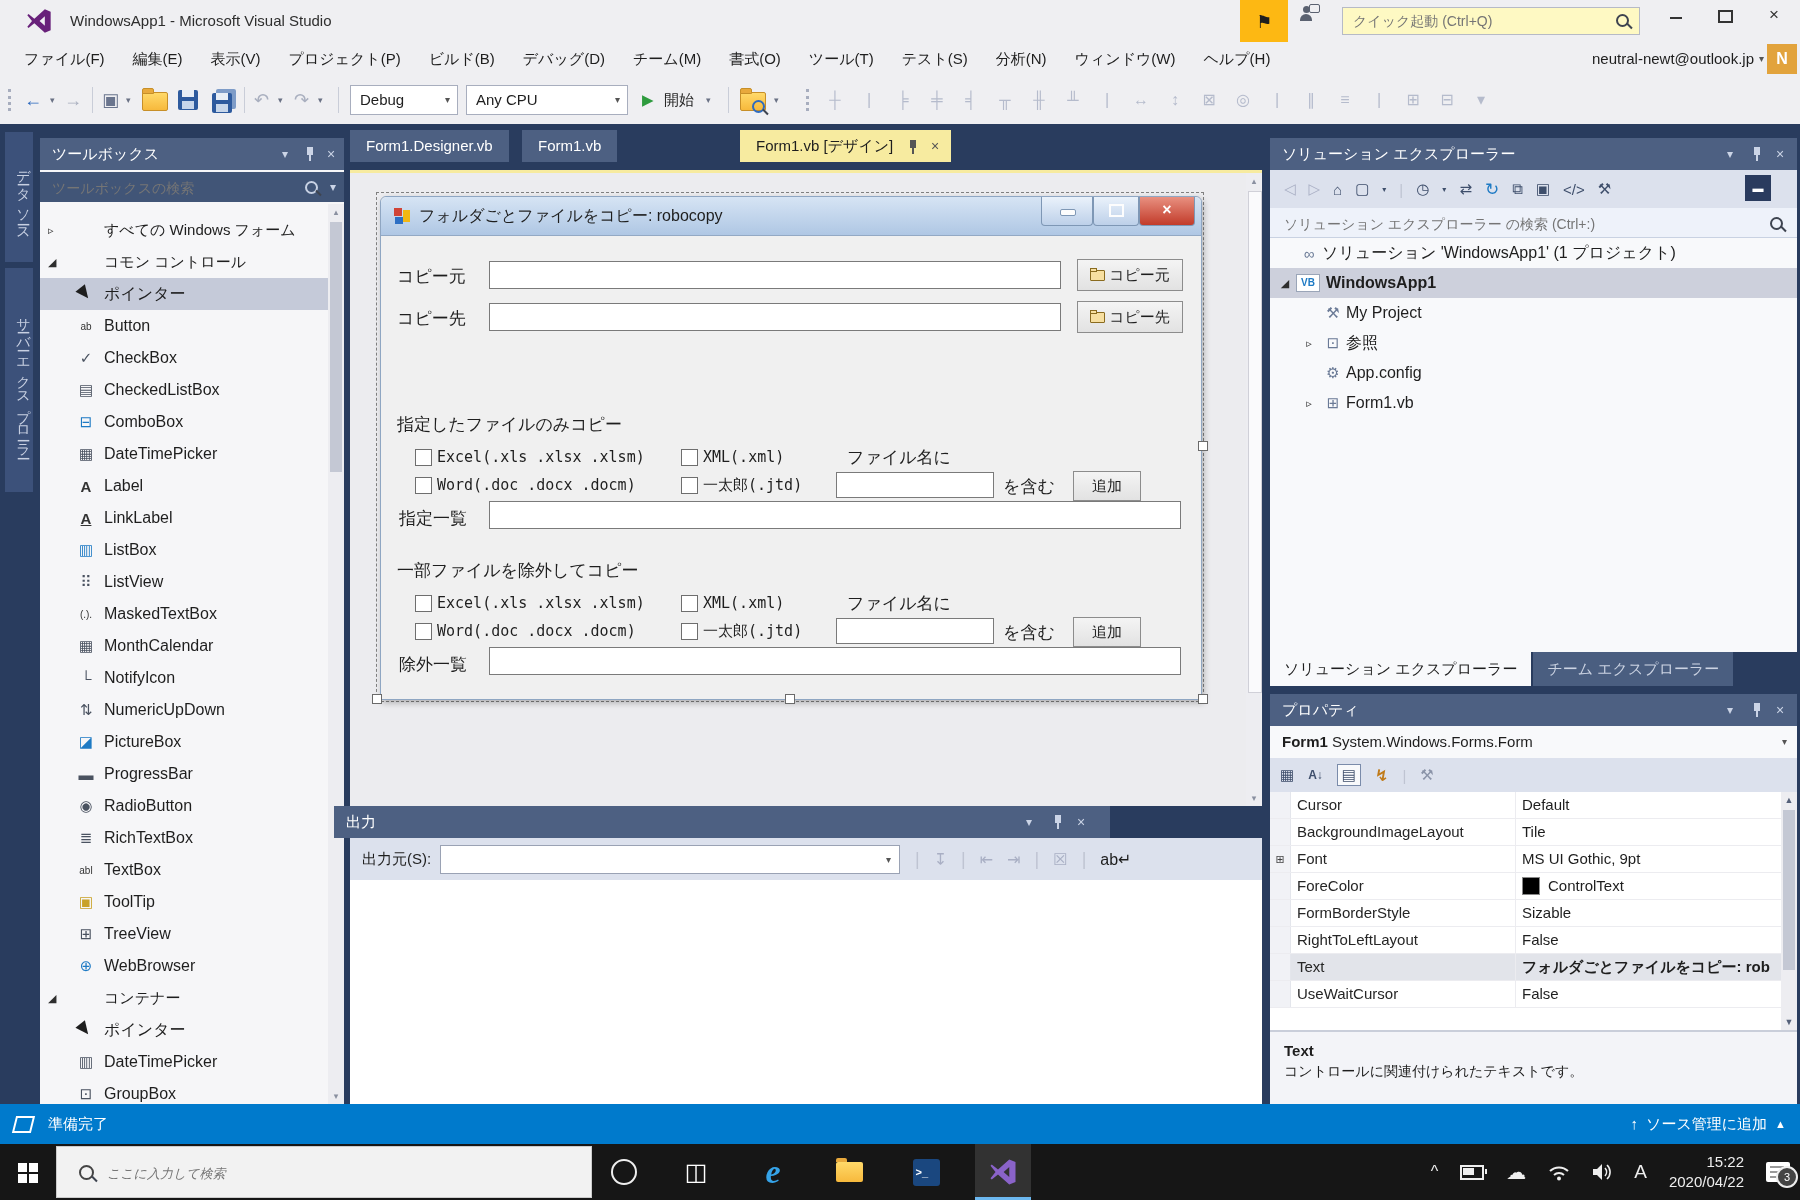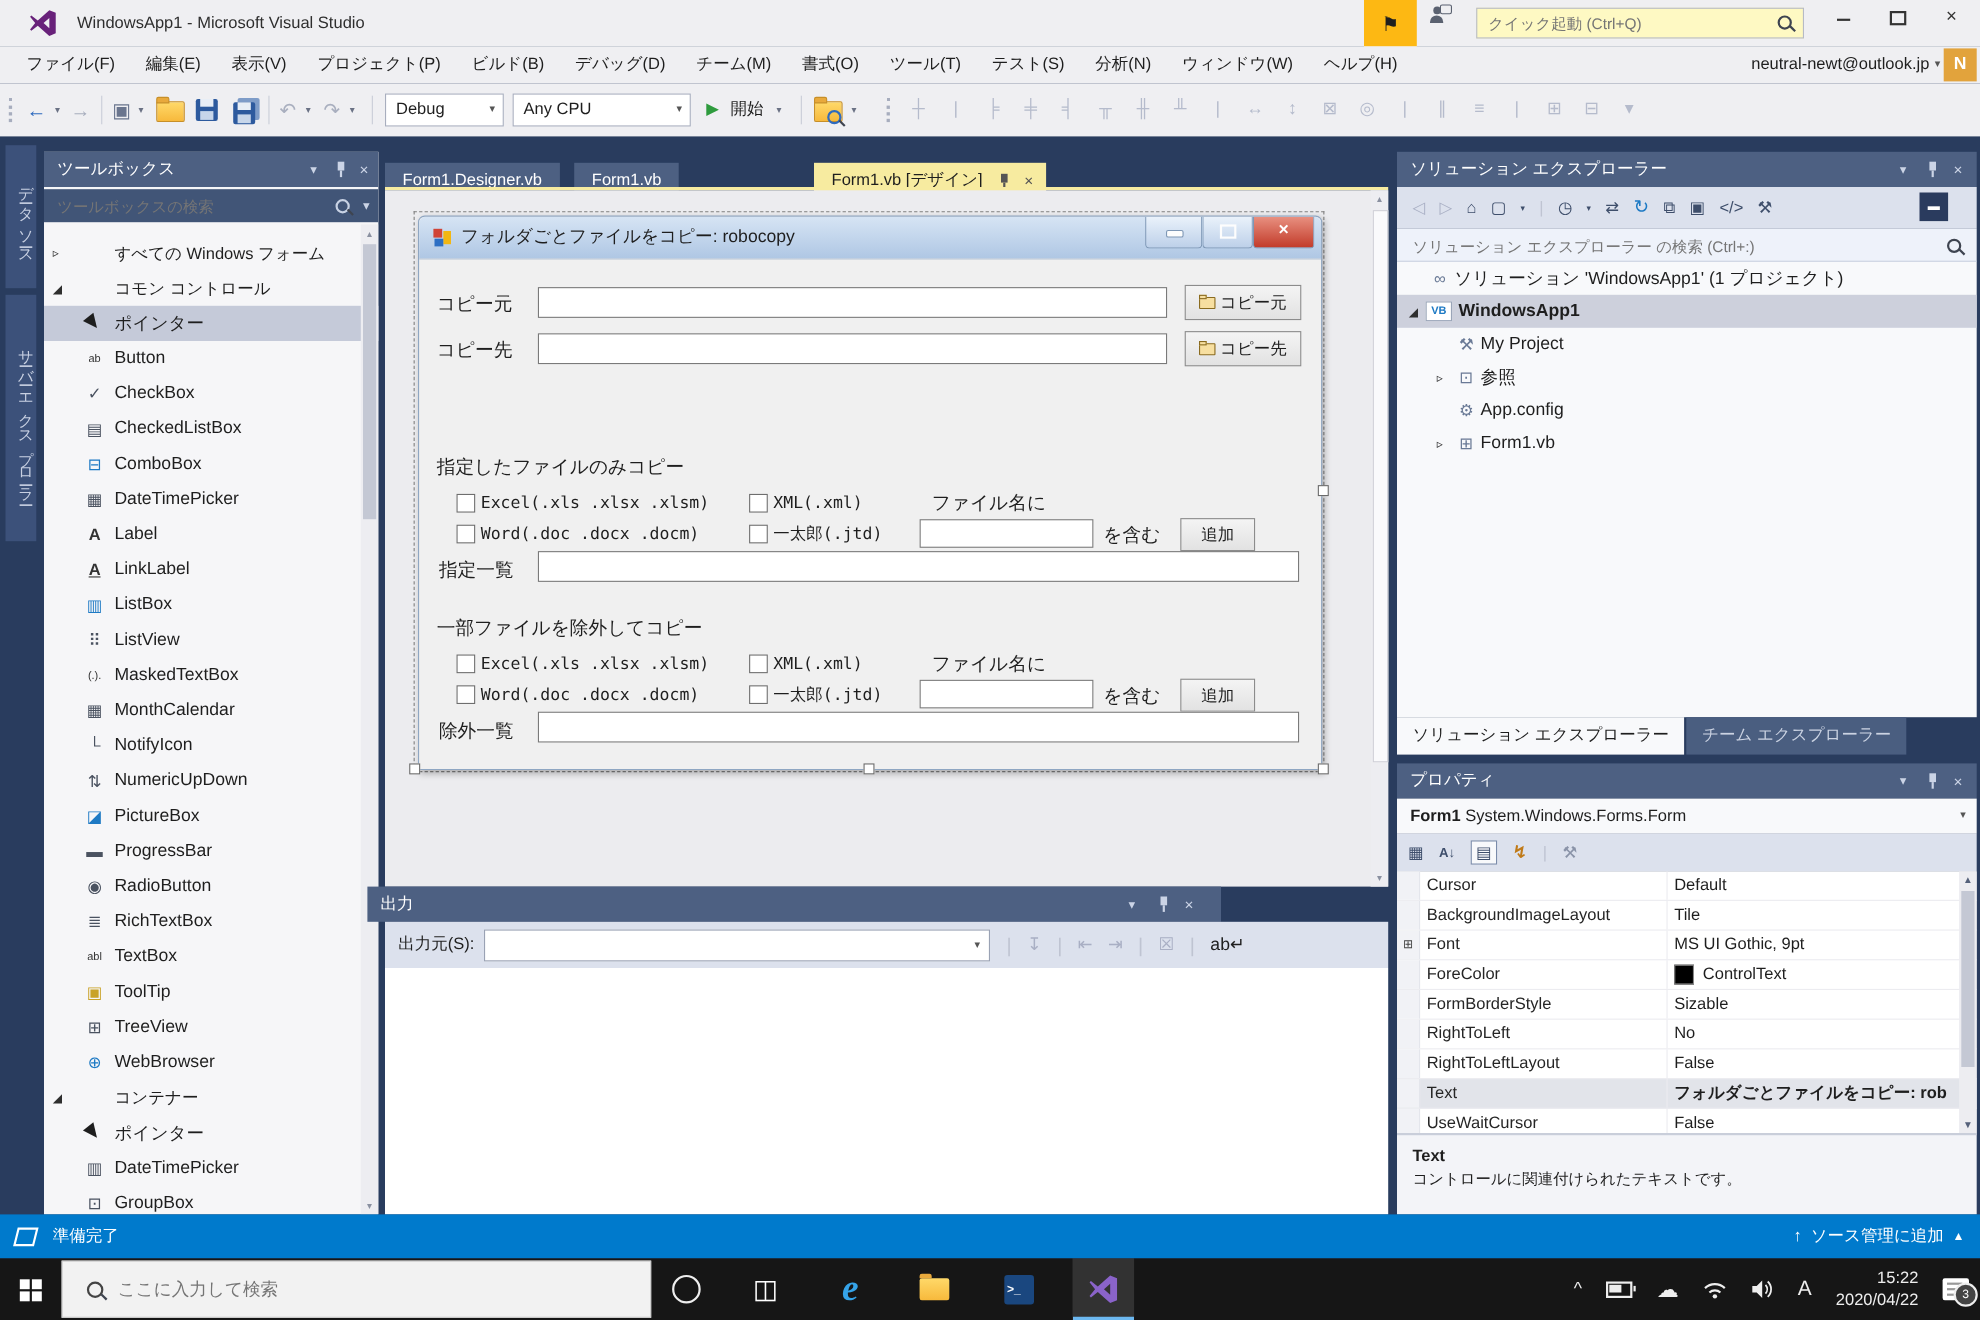--- a/index.html
+++ b/index.html
@@ -71,21 +71,21 @@
   .tbico[data-icon="tooltip-icon"]{color:#C9A227;}
   .tbico[data-icon="label-icon"],.tbico[data-icon="linklabel-icon"]{font-weight:bold;color:#333;}
   .tbico[data-icon="linklabel-icon"]{text-decoration:underline;}
   .tbico[data-icon="button-icon"],.tbico[data-icon="textbox-icon"],.tbico[data-icon="maskedtextbox-icon"]{font-size:10px;color:#333;}
   .tbico[data-icon="button-icon"] ,.tbico[data-icon="textbox-icon"]{}
   .tbico[data-icon="pointer-icon"]::before{content:"";display:block;width:0;height:0;border:6px solid transparent;border-top:13px solid #1E1E1E;transform:rotate(-38deg);margin:2px auto 0;}
   .scroll{background:#EDEDF1;}
   .sthumb{position:absolute;background:#C4C8D4;}
   .sarrow{position:absolute;width:16px;height:16px;font-size:9px;color:#8A90A0;text-align:center;line-height:16px;}
   
-  .dtab{top:148px;height:32px;line-height:32px;padding:0 16px;font-size:15px;background:#4D6082;color:#FFF;white-space:nowrap;text-align:right;}
+  .dtab{top:130px;height:32px;line-height:32px;padding:0 16px;font-size:15px;background:#4D6082;color:#FFF;white-space:nowrap;text-align:right;}
   .dtab[data-state="active"]{background:#F7EBA0;color:#1E1E1E;padding-right:58px;}
   .ystrip{left:350px;top:170px;width:912px;height:3px;background:#F7EBA0;}
   .editor{left:350px;top:173px;width:912px;height:633px;background:#ECECEF;}
   
   .formsel{left:376px;top:192px;width:826px;height:508px;border:1px dashed #808080;}
   .dform{left:380px;top:196px;width:820px;height:502px;background:#F0F0F0;border:1px solid #8FA6C2;border-radius:6px 6px 0 0;box-shadow:2px 3px 6px rgba(0,0,0,.25);}
   .ftitle{position:absolute;left:0;top:0;width:820px;height:38px;background:linear-gradient(#D6E4F4,#AFC7E4);border-radius:6px 6px 0 0;border-bottom:1px solid #93A9C4;}
   .ficon{position:absolute;left:13px;top:11px;width:16px;height:16px;}
   .ficon i{position:absolute;display:block;}
   .ftext{position:absolute;left:38px;top:0;line-height:38px;font-size:16px;color:#1E1E1E;}
@@ -156,21 +156,21 @@
   .statusbar{left:0;top:1104px;width:1800px;height:40px;background:#007ACC;color:#FFF;}
   .stico{left:14px;top:12px;width:15px;height:13px;border:2px solid #FFF;transform:skewX(-14deg);}
   .stready{left:48px;top:0;line-height:40px;font-size:15px;}
   .stright{right:14px;position:absolute;top:0;line-height:40px;font-size:15px;display:flex;gap:8px;align-items:center;}
   
   .taskbar{left:0;top:1144px;width:1800px;height:56px;background:#161616;}
   .startbtn{left:0;top:0;width:56px;height:56px;}
   .wingrid{position:absolute;left:18px;top:19px;width:20px;height:20px;display:grid;grid-template-columns:9px 9px;grid-template-rows:9px 9px;gap:2px;}
   .wingrid i{background:#FFF;display:block;}
   .tsearch{left:56px;top:2px;width:536px;height:52px;background:#F2F2F2;border:1px solid #CCC;box-sizing:border-box;}
-  .tsearch input{position:absolute;left:48px;top:12px;width:420px;height:26px;border:none;outline:none;background:transparent;font-size:16px;color:#be185d;font-family:inherit;}
+  .tsearch input{position:absolute;left:48px;top:12px;width:420px;height:26px;border:none;outline:none;background:transparent;font-size:13px;color:#be185d;font-family:inherit;font-style:italic;}
   .tapp{top:0;width:56px;height:56px;display:flex;align-items:center;justify-content:center;}
   .tapp[data-state="active"]{background:rgba(255,255,255,.12);box-shadow:inset 0 -3px 0 #6CB8F0;}
   .cortana{width:22px;height:22px;border:2.5px solid #EEE;border-radius:50%;}
   .taskview{color:#FFF;font-size:24px;}
   .edgee{color:#35A3E8;font-size:34px;font-weight:bold;font-style:italic;font-family:"Liberation Serif","DejaVu Serif",serif;}
   .tbfolder{width:27px;height:20px;background:linear-gradient(#FFD969,#F7B93C);border-radius:2px;position:relative;}
   .tbfolder::before{content:"";position:absolute;top:-4px;left:0;width:11px;height:4px;background:#E8A93C;border-radius:2px 2px 0 0;}
   .psbox{width:27px;height:27px;background:#1A477F;border-radius:3px;color:#FFF;font-size:11px;font-weight:bold;text-align:left;line-height:27px;padding-left:3px;box-sizing:border-box;}
   .tray{position:absolute;right:0;top:0;height:56px;display:flex;align-items:center;gap:22px;padding-right:10px;color:#EEE;}
   .battery{width:20px;height:11px;border:2px solid #EEE;position:relative;}
@@ -714,27 +714,20 @@
       </div>
 
       <div class="prow">
         <span class="pgut"></span>
         <span class="pname">FormBorderStyle</span>
         <span class="pval">
           <span>Sizable</span>
         </span>
       </div>
 
-      <div class="prow">
-        <span class="pgut"></span>
-        <span class="pname">RightToLeft</span>
-        <span class="pval">
-          <span>No</span>
-        </span>
-      </div>
 
       <div class="prow">
         <span class="pgut"></span>
         <span class="pname">RightToLeftLayout</span>
         <span class="pval">
           <span>False</span>
         </span>
       </div>
 
       <div class="prow" data-state="selected">

